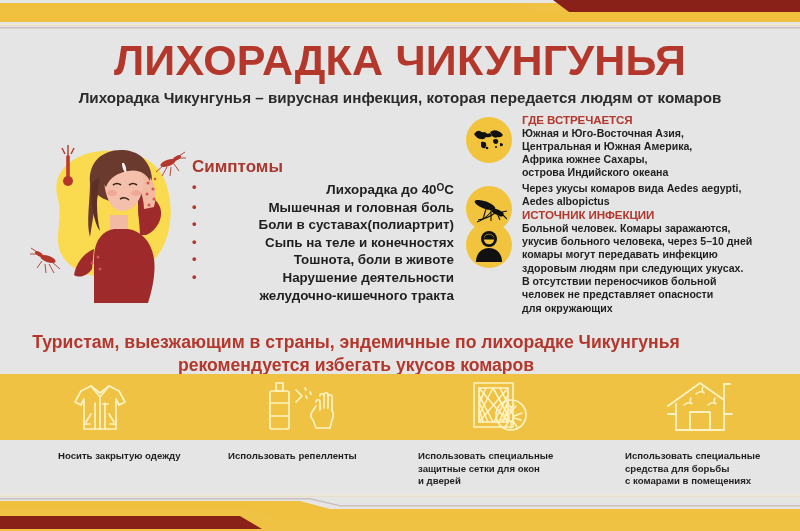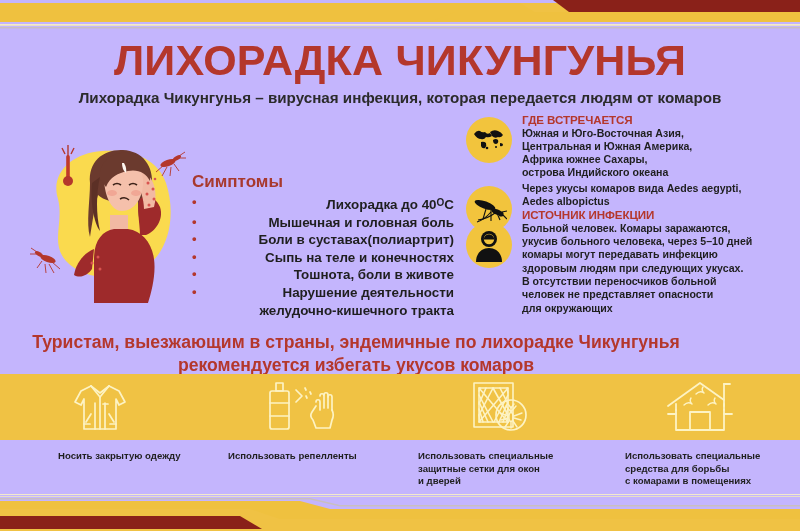--- a/index.html
+++ b/index.html
@@ -7,21 +7,21 @@
     padding: 0;
     background: #ffffff;
   }
   body {
     font-family: "Liberation Sans", sans-serif;
   }
   #poster {
     position: relative;
     width: 800px;
     height: 531px;
-    background: #c4b5fd;
+    background: #e5e5e5;
     overflow: hidden;
   }
 
   
   .deco-top {
     position: absolute;
     top: 0; left: 0;
     width: 800px; height: 40px;
     overflow: hidden;
   }
@@ -65,21 +65,21 @@
     left: 28px;
     top: 131px;
     width: 168px;
     height: 172px;
   }
 
   
   .symptoms {
     position: absolute;
     left: 192px;
-    top: 171px;
+    top: 156px;
     width: 262px;
   }
   .symptoms-heading {
     font-size: 17px;
     line-height: 21px;
     font-weight: 700;
     color: #a8392e;
     margin-bottom: 2px;
   }
   .symptoms ul {

